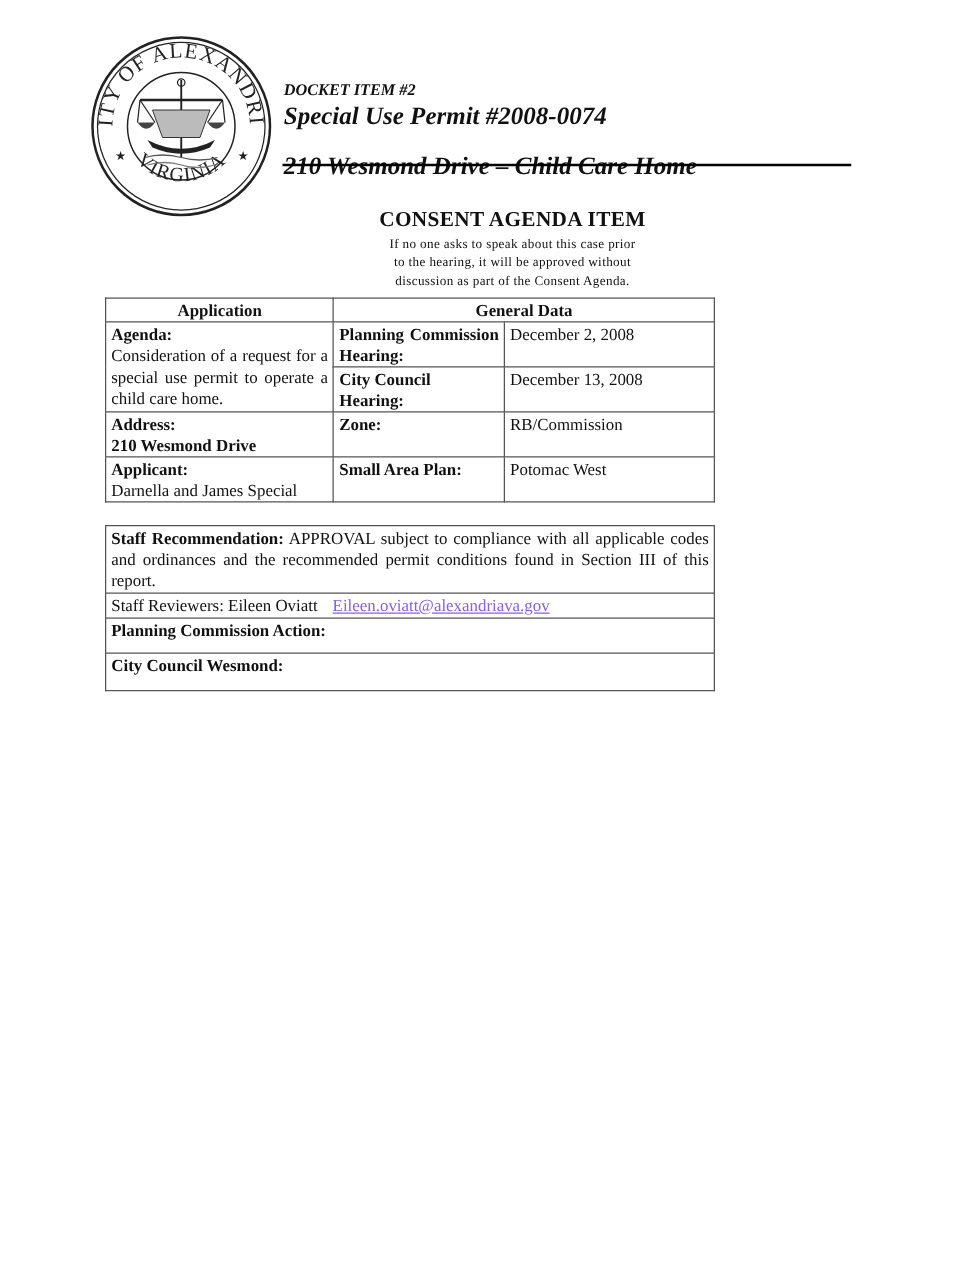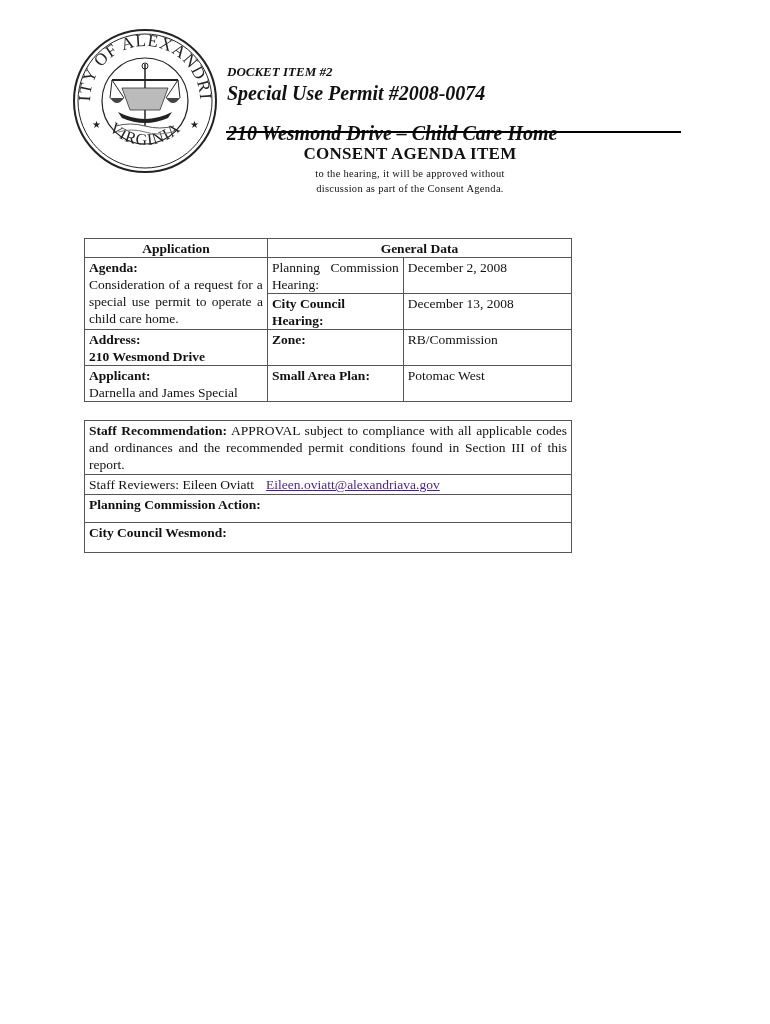--- a/index.html
+++ b/index.html
@@ -6,35 +6,35 @@
   body {
     width: 770px; height: 1024px; position: relative; overflow: hidden;
     font-family: "Liberation Serif", "DejaVu Serif", serif; color: #111;
   }
   .seal { position: absolute; left: 72px; top: 28px; width: 146px; height: 146px; }
   .docket { position: absolute; left: 227px; top: 64px; font-size: 13px; font-weight: bold; font-style: italic; letter-spacing: 0px; }
   .title1 { position: absolute; left: 227px; top: 82px; font-size: 20px; font-weight: bold; font-style: italic; }
   .title2 { position: absolute; left: 227px; top: 122px; font-size: 20px; font-weight: bold; font-style: italic; }
   .title-rule { position: absolute; left: 226px; top: 131px; width: 455px; height: 2px; background: #000; }
   .consent { position: absolute; left: 260px; top: 144px; width: 300px; text-align: center; }
-  .consent-title { font-size: 17px; font-weight: bold; letter-spacing: 0.3px; }
+  .consent-title { font-size: 17px; font-weight: bold; letter-spacing: 0.3px; margin-top: 22px; }
   .consent-note { font-size: 10.5px; line-height: 15px; margin-top: 2px; letter-spacing: 0.3px; }
 
   table { border-collapse: collapse; position: absolute; left: 84px; width: 488px; font-size: 13.5px; }
   td, th { border: 1px solid #555; vertical-align: top; padding: 1px 4px 0 4px; line-height: 17px; }
   th { font-weight: bold; text-align: center; }
   .t1 { top: 238px; }
   .t1 .hdr th { height: 17px; }
   .t1 .r { height: 35px; }
   .lbl { font-weight: bold; }
   .just { text-align: justify; text-align-last: left; }
-  .pc-label { text-align: justify; text-align-last: left; font-weight: normal; margin-left: 12px; }
+  .pc-label { text-align: justify; text-align-last: left; font-weight: bold; margin-left: 12px; }
   .t2 { top: 420px; }
   .t2 td { padding: 1px 4px 1px 4px; }
-  .link { color: #4c1d95; text-decoration: underline; margin-left: 12px; }
+  .link { color: #8b5cf6; text-decoration: underline; margin-left: 12px; }
   .h-rec { height: 34px; }
   .h-rev { height: 16px; }
   .h-pca { height: 25px; margin-top: 16px; }
   .h-cca { height: 27px; }
 </style>
 </head>
 <body>
 
 <div class="seal">
   <svg width="146" height="146" viewBox="0 0 146 146">
@@ -72,20 +72,21 @@
 </div>
 
 <div class="docket">DOCKET ITEM #2</div>
 <div class="title1">Special Use Permit #2008-0074</div>
 <div class="title2">210 Wesmond Drive – Child Care Home</div>
 <div class="title-rule"></div>
 
 <div class="consent">
   <div class="consent-title">CONSENT AGENDA ITEM</div>
   <div class="consent-note">
+    <div>If no one asks to speak about this case prior</div>
     <div>to the hearing, it will be approved without</div>
     <div>discussion as part of the Consent Agenda.</div>
   </div>
 </div>
 
 <table class="t1">
   <colgroup>
     <col style="width:235px">
     <col style="width:167px">
     <col style="width:205px">

